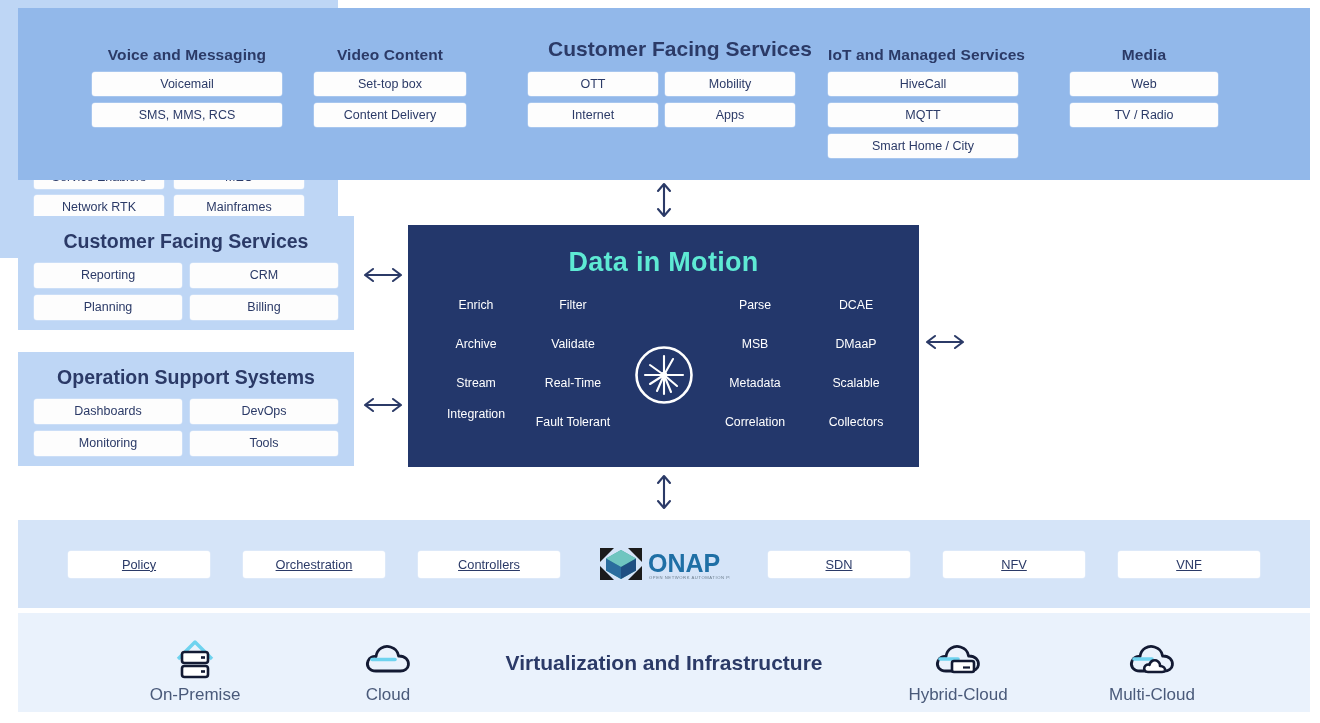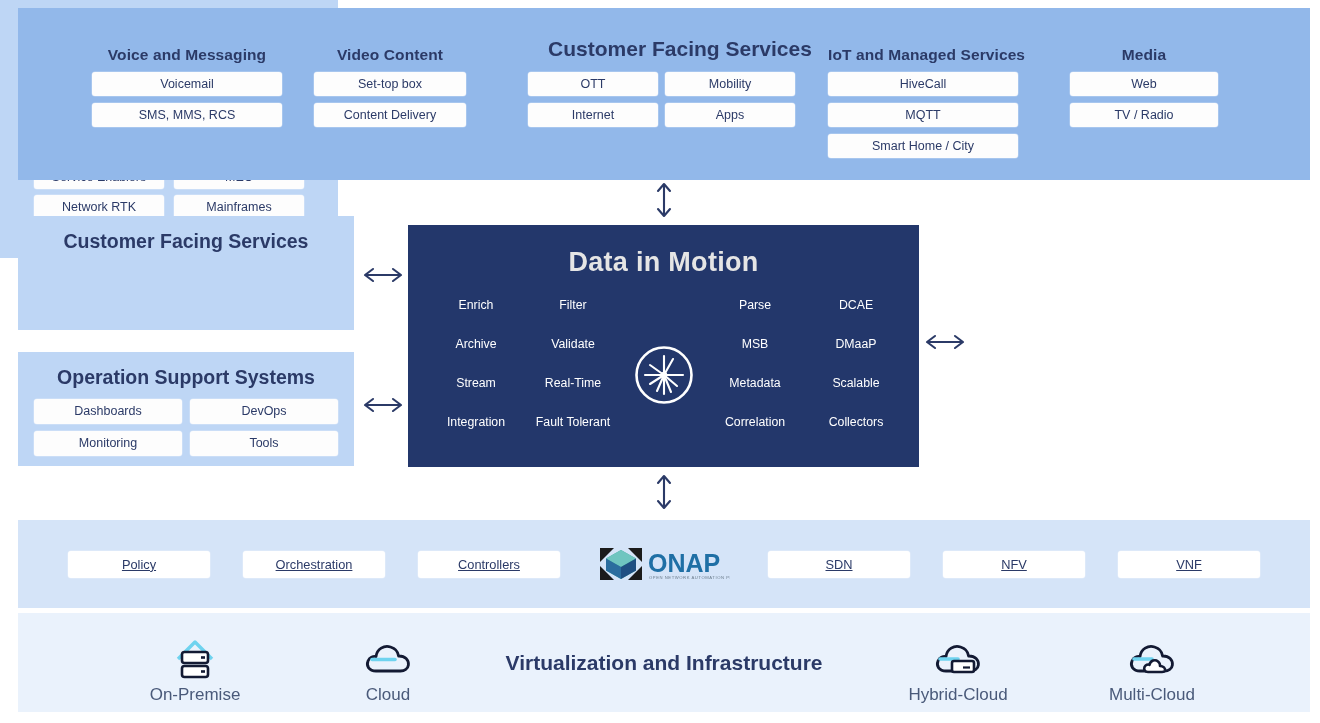--- a/index.html
+++ b/index.html
@@ -67,21 +67,21 @@
   }
   #panel-networks .grid2{gap:6px 10px;padding:0 34px;}
   #panel-networks .chip{height:24px;line-height:24px;font-size:12.5px;}
 
   
   #data-in-motion{
     position:absolute;left:408px;top:225px;width:511px;height:242px;
     background:#23376b;box-sizing:border-box;
   }
   #dim-title{
-    text-align:center;color:#e5e5e5;font-size:27px;font-weight:bold;
+    text-align:center;color:#5eead4;font-size:27px;font-weight:bold;
     margin-top:22px;letter-spacing:.3px;
   }
   .dim-grid{
     position:absolute;left:0;top:80px;width:511px;height:160px;
   }
   .dim-cell{
     position:absolute;color:#ffffff;font-size:12.3px;text-align:center;
     white-space:nowrap;transform:translate(-50%,-50%);
   }
   #dim-logo{
@@ -166,41 +166,47 @@
       <div class="chip">Internet</div>
     </div>
     <div class="topcol" style="left:647px;top:64px;width:130px;">
       <div class="chip">Mobility</div>
       <div class="chip">Apps</div>
     </div>
   </div>
 
   <div class="side-panel" id="panel-cfs">
     <div class="panel-title">Customer Facing Services</div>
+    <div class="grid2">
+      <div class="chip">Reporting</div>
+      <div class="chip">CRM</div>
+      <div class="chip">Planning</div>
+      <div class="chip">Billing</div>
+    </div>
   </div>
 
   <div class="side-panel" id="panel-oss">
     <div class="panel-title">Operation Support Systems</div>
     <div class="grid2">
       <div class="chip">Dashboards</div>
       <div class="chip">DevOps</div>
       <div class="chip">Monitoring</div>
       <div class="chip">Tools</div>
     </div>
   </div>
 
   <div id="data-in-motion">
     <div id="dim-title">Data in Motion</div>
 
     <div class="dim-grid">
 
       <div class="dim-cell" style="left:68px;top:0px;">Enrich</div>
       <div class="dim-cell" style="left:68px;top:39px;">Archive</div>
       <div class="dim-cell" style="left:68px;top:78px;">Stream</div>
-      <div class="dim-cell" style="left:68px;top:117px;">Integration</div>
+      <div class="dim-cell" style="left:68px;top:109px;">Integration</div>
 
       <div class="dim-cell" style="left:165px;top:0px;">Filter</div>
       <div class="dim-cell" style="left:165px;top:39px;">Validate</div>
       <div class="dim-cell" style="left:165px;top:78px;">Real-Time</div>
       <div class="dim-cell" style="left:165px;top:117px;">Fault Tolerant</div>
 
       <div class="dim-cell" style="left:347px;top:0px;">Parse</div>
       <div class="dim-cell" style="left:347px;top:39px;">MSB</div>
       <div class="dim-cell" style="left:347px;top:78px;">Metadata</div>
       <div class="dim-cell" style="left:347px;top:117px;">Correlation</div>

